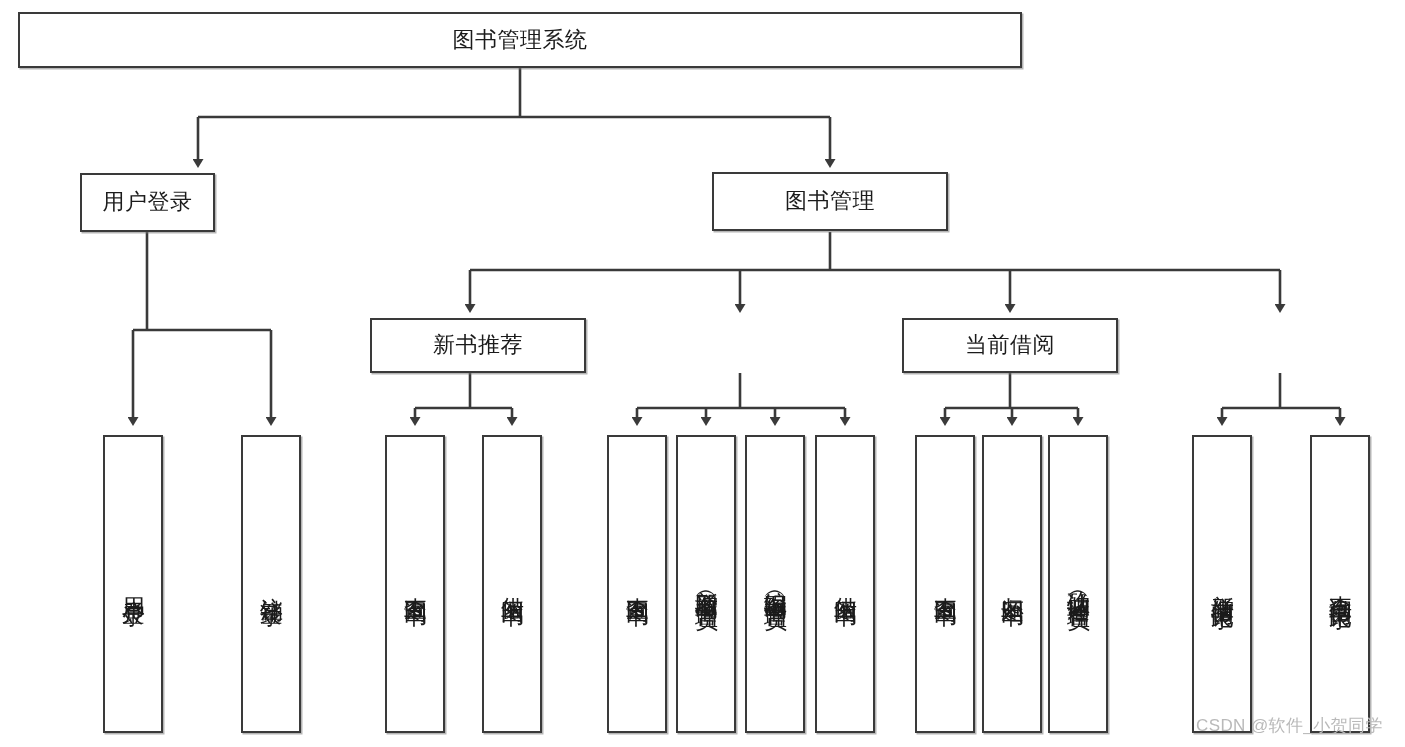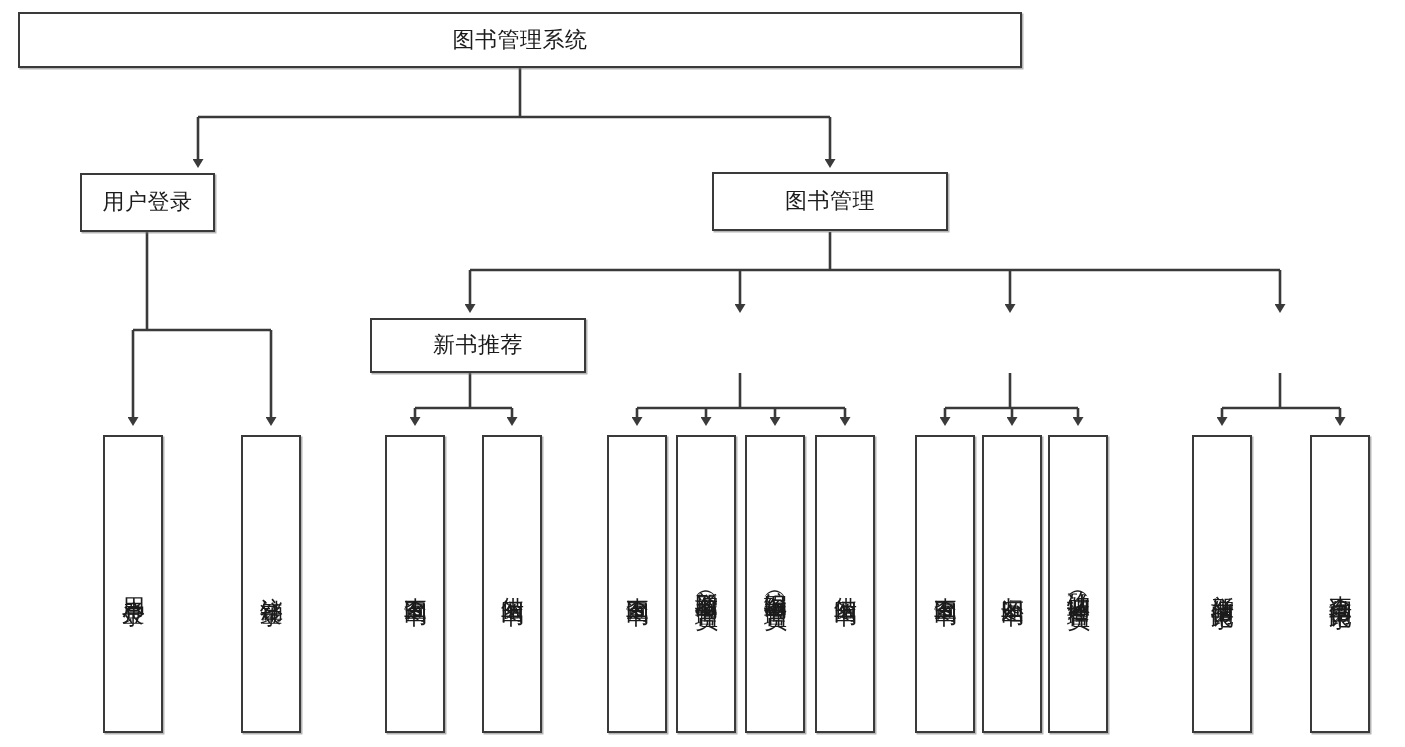--- a/index.html
+++ b/index.html
@@ -135,20 +135,23 @@
 
   <div class="node horizontal" style="left:712px; top:172px; width:236px; height:59px;">
     <span class="label">图书管理</span>
   </div>
 
   <div class="node horizontal" style="left:362px; top:318px; width:216px; height:55px;margin-left:8px;">
     <span class="label">新书推荐</span>
   </div>
 
 
+  <div class="node horizontal" style="left:902px; top:318px; width:216px; height:55px;">
+    <span class="label">当前借阅</span>
+  </div>
 
 
   <div class="node vertical" style="left:103px; top:435px; width:60px; height:298px;">
     <span class="label">用户登录</span>
   </div>
 
   <div class="node vertical" style="left:241px; top:435px; width:60px; height:298px;">
     <span class="label">注销登录</span>
   </div>
 
@@ -189,14 +192,15 @@
   </div>
 
   <div class="node vertical" style="left:1192px; top:435px; width:60px; height:298px;">
     <span class="label">新增借阅记录</span>
   </div>
 
   <div class="node vertical" style="left:1310px; top:435px; width:60px; height:298px;">
     <span class="label">查询借阅记录</span>
   </div>
 
+  <div class="watermark" style="left:1196px; top:714px;">CSDN @软件_小贺同学</div>
 
 </div>
 
 </body></html>

